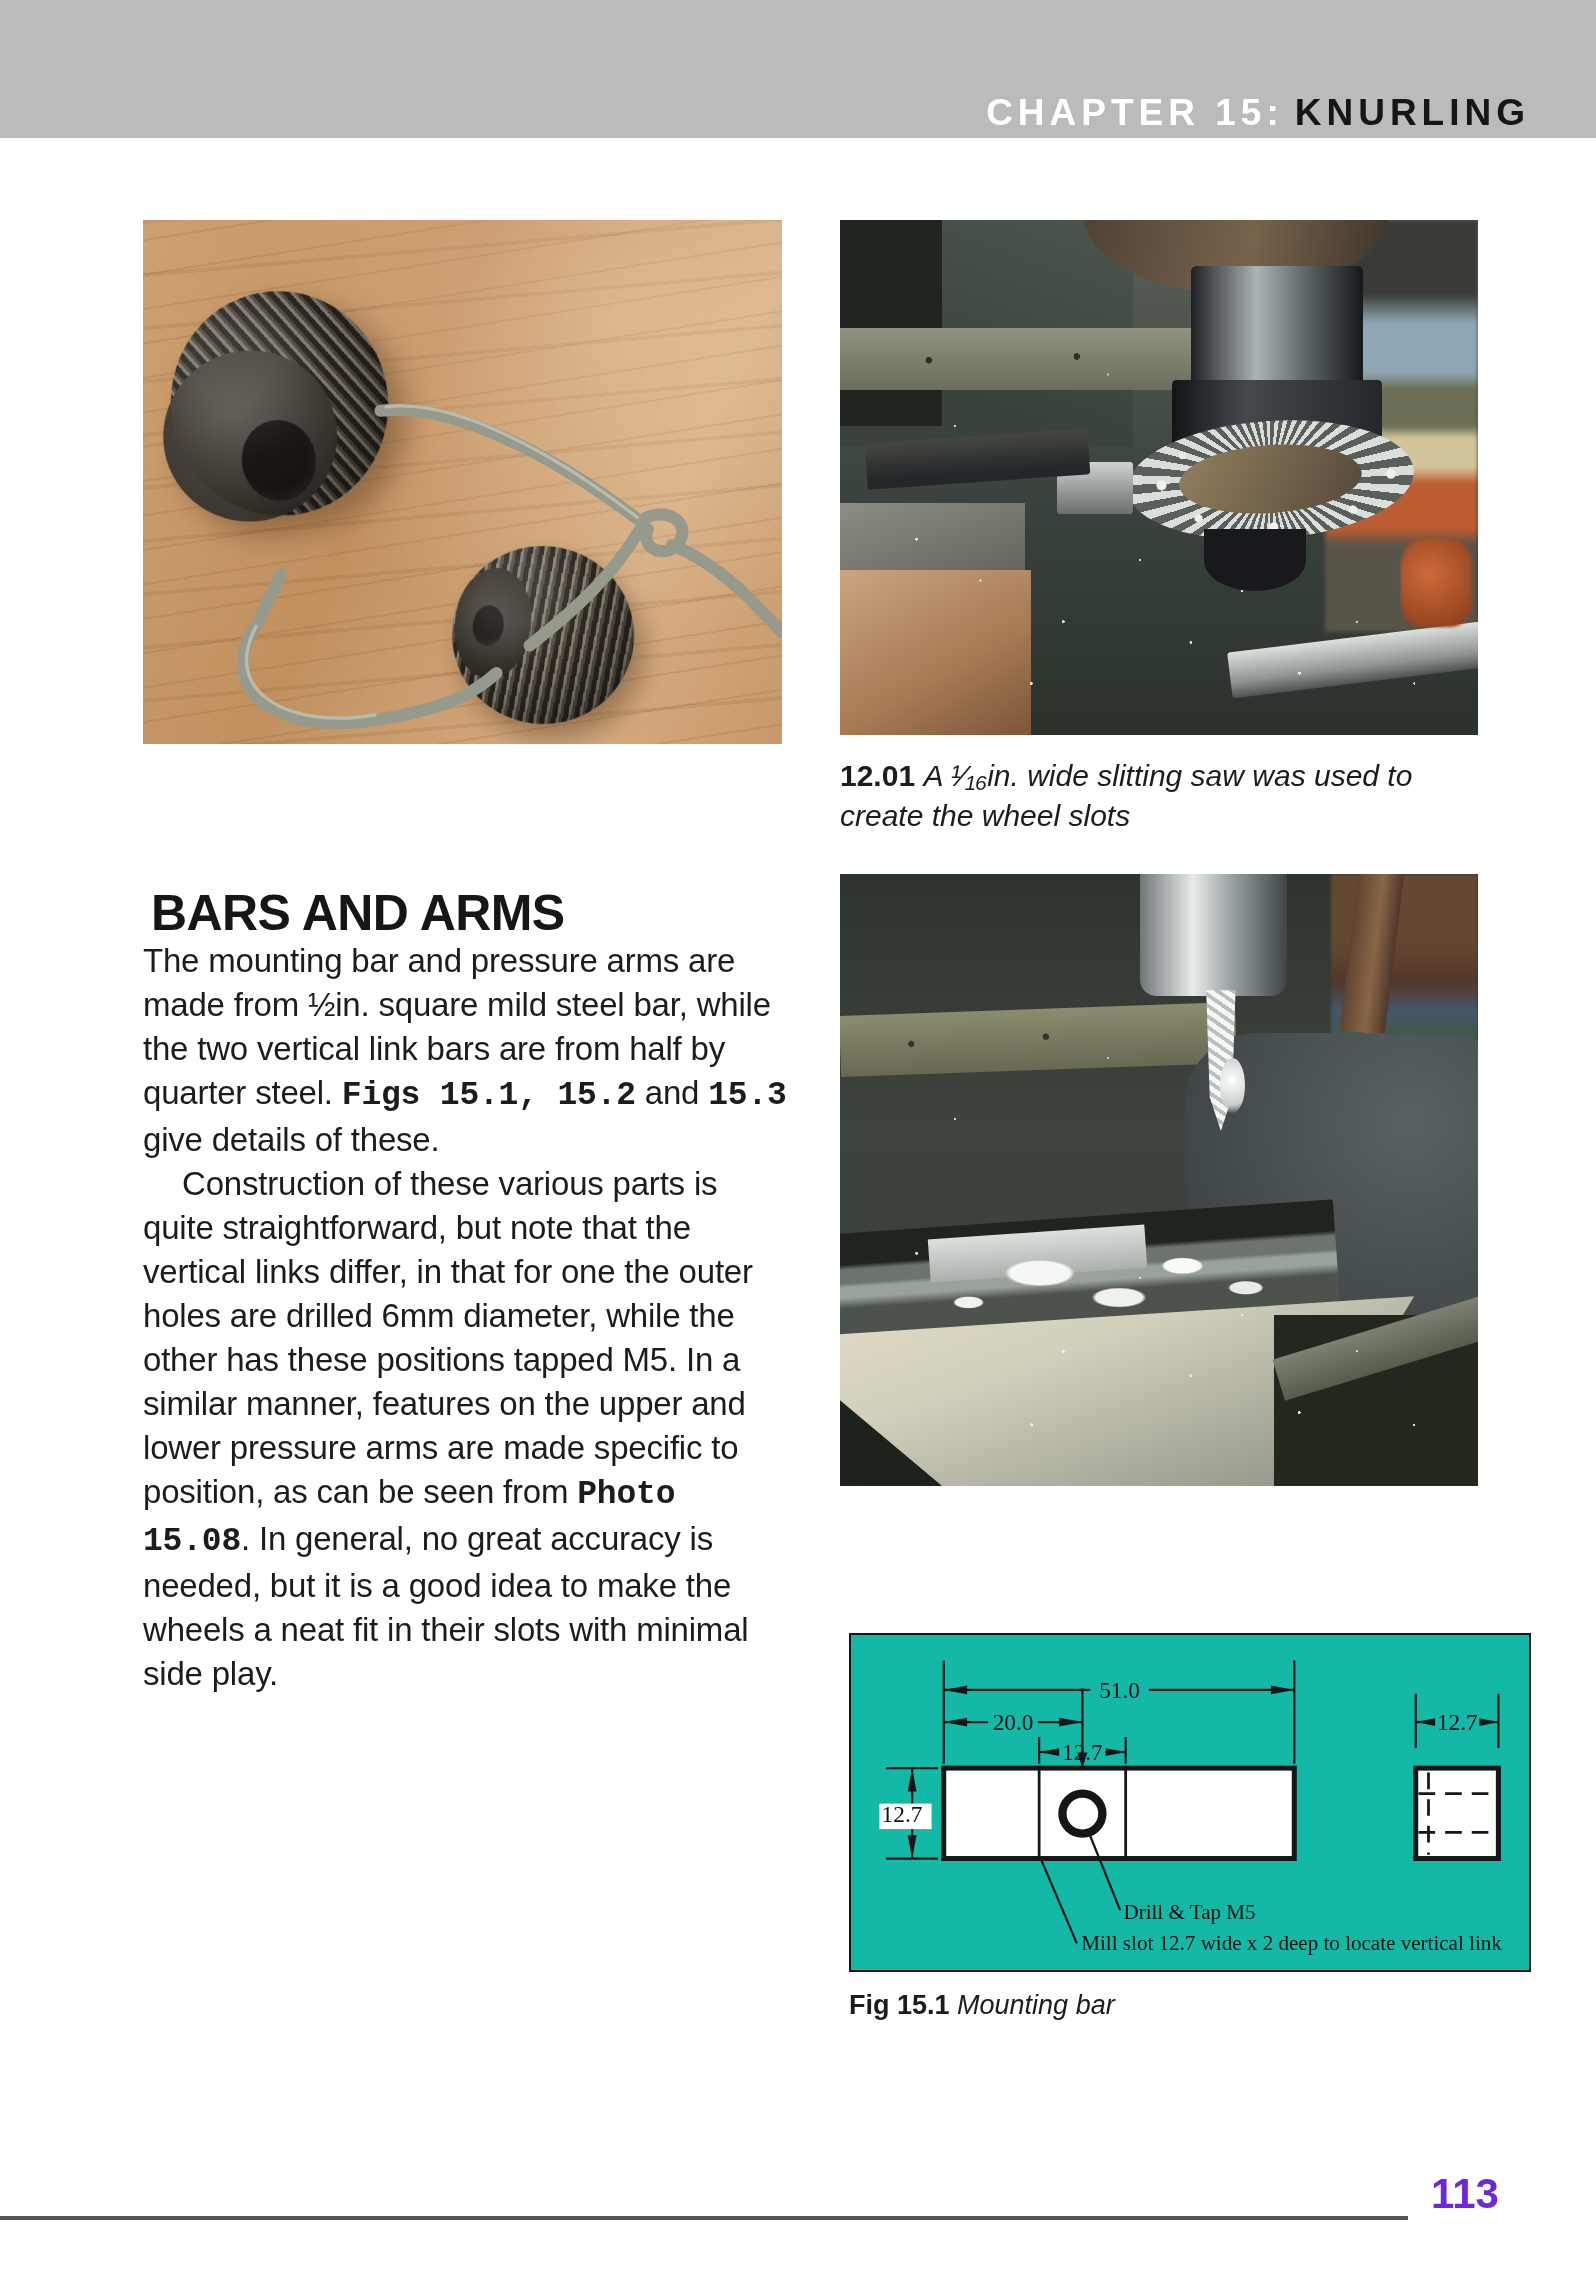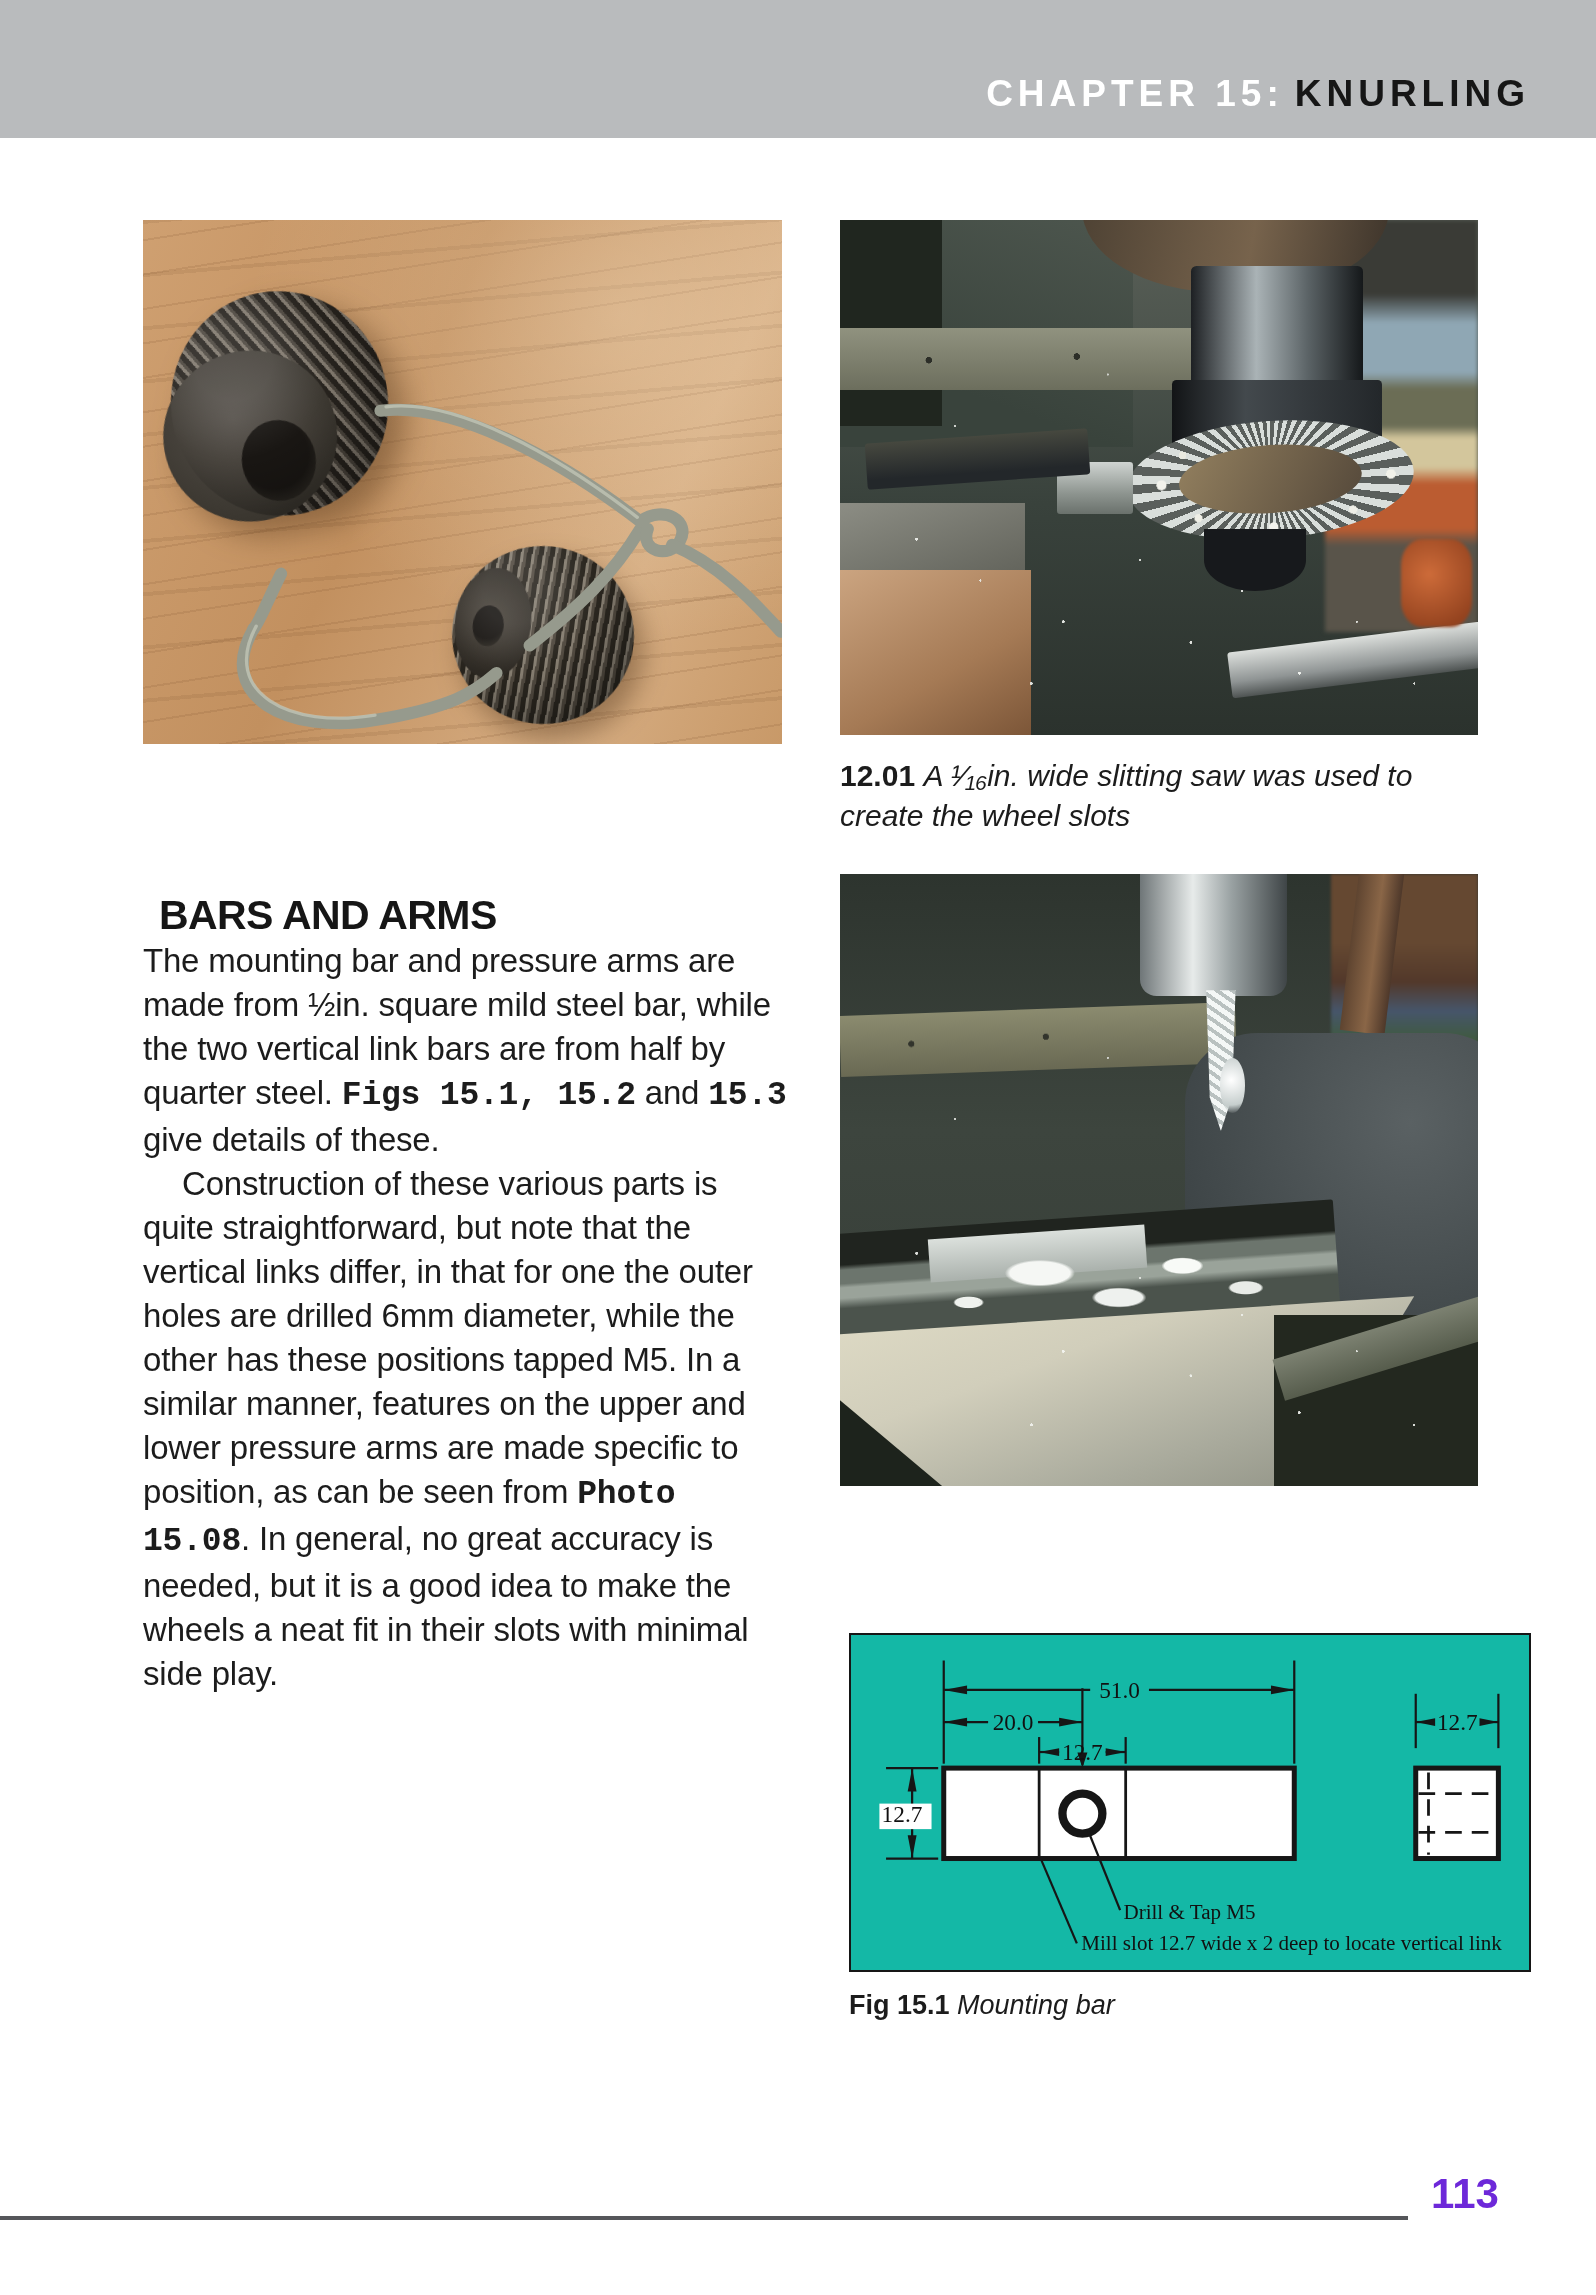--- a/index.html
+++ b/index.html
@@ -2,21 +2,21 @@
 <html style="font-size:8.8px"><head>
 <meta charset="utf-8">
 <style>
   html,body{margin:0;padding:0;background:#ffffff;}
   .page{position:relative;width:1596px;height:2295px;background:#ffffff;overflow:hidden;
         font-family:"Liberation Sans", sans-serif;color:#1c1c1c;}
 
   
   .chapter-bar{position:absolute;left:0;top:0;width:1596px;height:138px;background:#b9bbbd;
                display:flex;justify-content:flex-end;align-items:flex-end;
-               padding:0 66px 23px 0;box-sizing:border-box;}
+               padding:0 66px 4px 0;box-sizing:border-box;}
   .chapter-bar .lbl{font-size:37px;font-weight:800;letter-spacing:5px;color:#ffffff;margin-right:11px;}
   .chapter-bar .ttl{font-size:37px;font-weight:800;letter-spacing:5px;color:#161616;}
 
   
   .photo{position:absolute;overflow:hidden;background:#777;}
   .photo *{position:absolute;}
 
   
   .photo-1505{left:143px;top:220px;width:639px;height:524px;
     background:
@@ -139,22 +139,22 @@
 
   
   .caption{position:absolute;font-size:30px;line-height:40px;margin:0;}
   .caption .num{font-weight:700;}
   .caption .txt{font-style:italic;}
   .cap-1505{left:143px;top:756px;width:619px;}
   .cap-1506{left:840px;top:756px;width:627px;}
   .cap-1507{left:840px;top:1499px;width:627px;}
 
   
-  .sec-heading{position:absolute;left:143px;top:876px;font-size:41px;font-weight:800;
-               letter-spacing:-0.6px;margin:16px;color:#161616;}
+  .sec-heading{position:absolute;left:143px;top:876px;font-size:50px;font-weight:800;
+               letter-spacing:-0.6px;margin:8px;color:#161616;}
   .body-col{position:absolute;left:143px;top:939px;width:645px;}
   .body-col p{font-size:33px;line-height:44px;margin:0;letter-spacing:-0.2px;}
   .body-col p.indent{text-indent:39px;}
   .body-col .b{font-weight:700;font-family:Liberation Mono, monospace;}
 
   
   .fig-box{position:absolute;left:849px;top:1633px;width:682px;height:339px;
            border:2.8px solid #161616;box-sizing:border-box;background:#14b8a6;}
   .fig-box svg{position:absolute;left:0;top:0;width:100%;height:100%;}
   .fig-caption{left:849px;top:1985px;width:630px;font-size:27px;}

